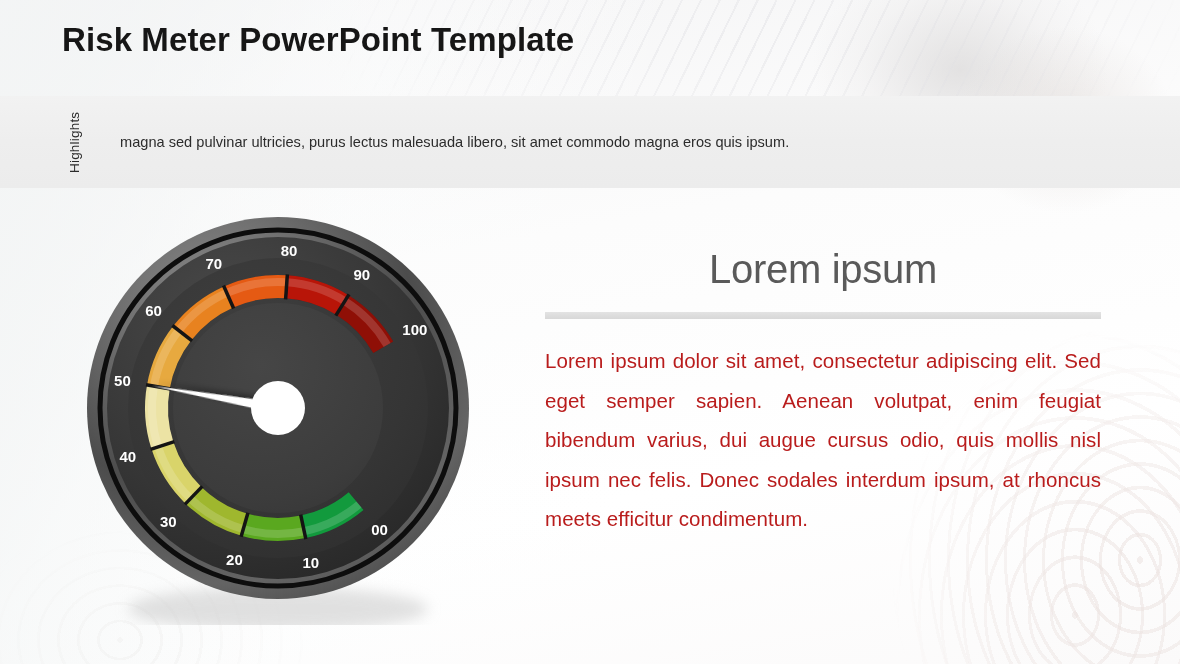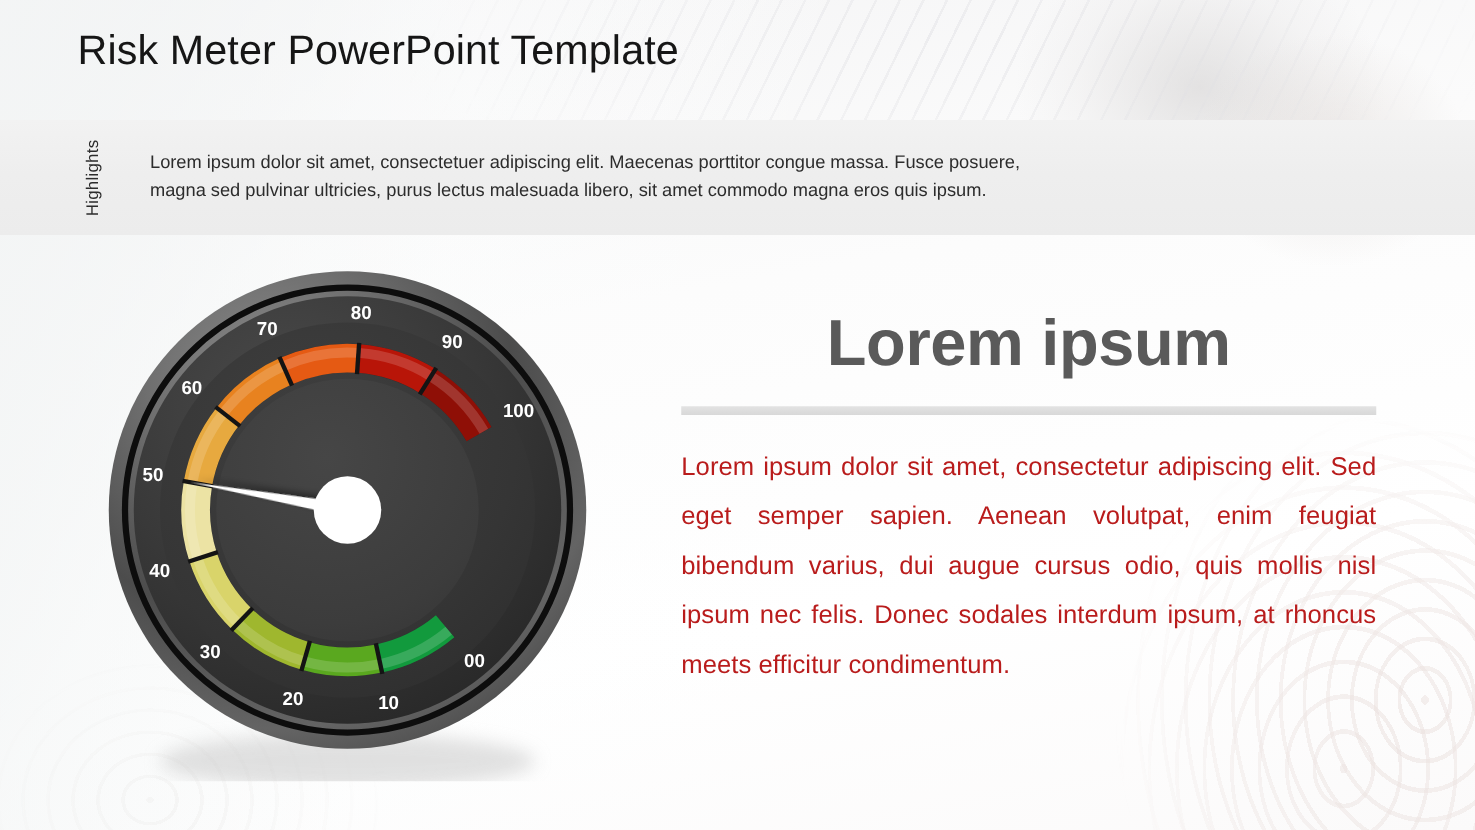--- a/index.html
+++ b/index.html
@@ -62,21 +62,21 @@
   }
   .bg-wash-left {
     background: linear-gradient(100deg, rgba(244,246,246,.9) 0%, rgba(252,253,253,.4) 30%, transparent 55%);
   }
 
   
   #title {
     position:absolute;
     left:62px; top:21px;
     font-size:33px;
-    font-weight:400;
+    font-weight:700;
     letter-spacing:.1px;
     color:#161616;
     white-space:nowrap;
     z-index:6;
   }
 
   
   #highlights-band {
     position:absolute;
     left:0; top:96px;
@@ -117,22 +117,22 @@
   #gauge-svg { display:block; width:400px; height:420px; }
 
   
   #content {
     position:absolute;
     left:545px; top:248px;
     width:556px;
     z-index:4;
   }
   #content-heading {
-    font-size:52px;
-    font-weight:bold;
+    font-size:40px;
+    font-weight:normal;
     color:#5a5a5a;
     text-align:center;
     letter-spacing:-.3px;
     line-height:1.05;
   }
   #content-divider {
     margin-top:22px;
     width:556px;
     height:7px;
     background:linear-gradient(180deg,#e3e3e3 0%,#dcdcdc 60%,#d8d8d8 100%);
@@ -157,21 +157,20 @@
   <div class="bg-layer bg-blob-b"></div>
   <div class="bg-layer bg-streaks"></div>
   <div class="bg-layer bg-swirl"></div>
   <div class="bg-layer bg-swirl2"></div>
 
   <div id="title">Risk Meter PowerPoint Template</div>
 
   <div id="highlights-band">
     <div id="highlights-label">Highlights</div>
     <div id="highlights-text">
-      <span>Lorem ipsum dolor sit amet, consectetuer adipiscing elit. Maecenas porttitor congue massa. Fusce posuere,</span>
       <span>magna sed pulvinar ultricies, purus lectus malesuada libero, sit amet commodo magna eros quis ipsum.</span>
     </div>
   </div>
 
   <div id="gauge-wrap">
     <svg id="gauge-svg" viewBox="0 0 400 420">
       <defs>
         <radialGradient id="bezelGrad" cx="0.34" cy="0.24" r="0.92">
           <stop offset="0%" stop-color="#8d8d8d"></stop>
           <stop offset="28%" stop-color="#6f6f6f"></stop>

